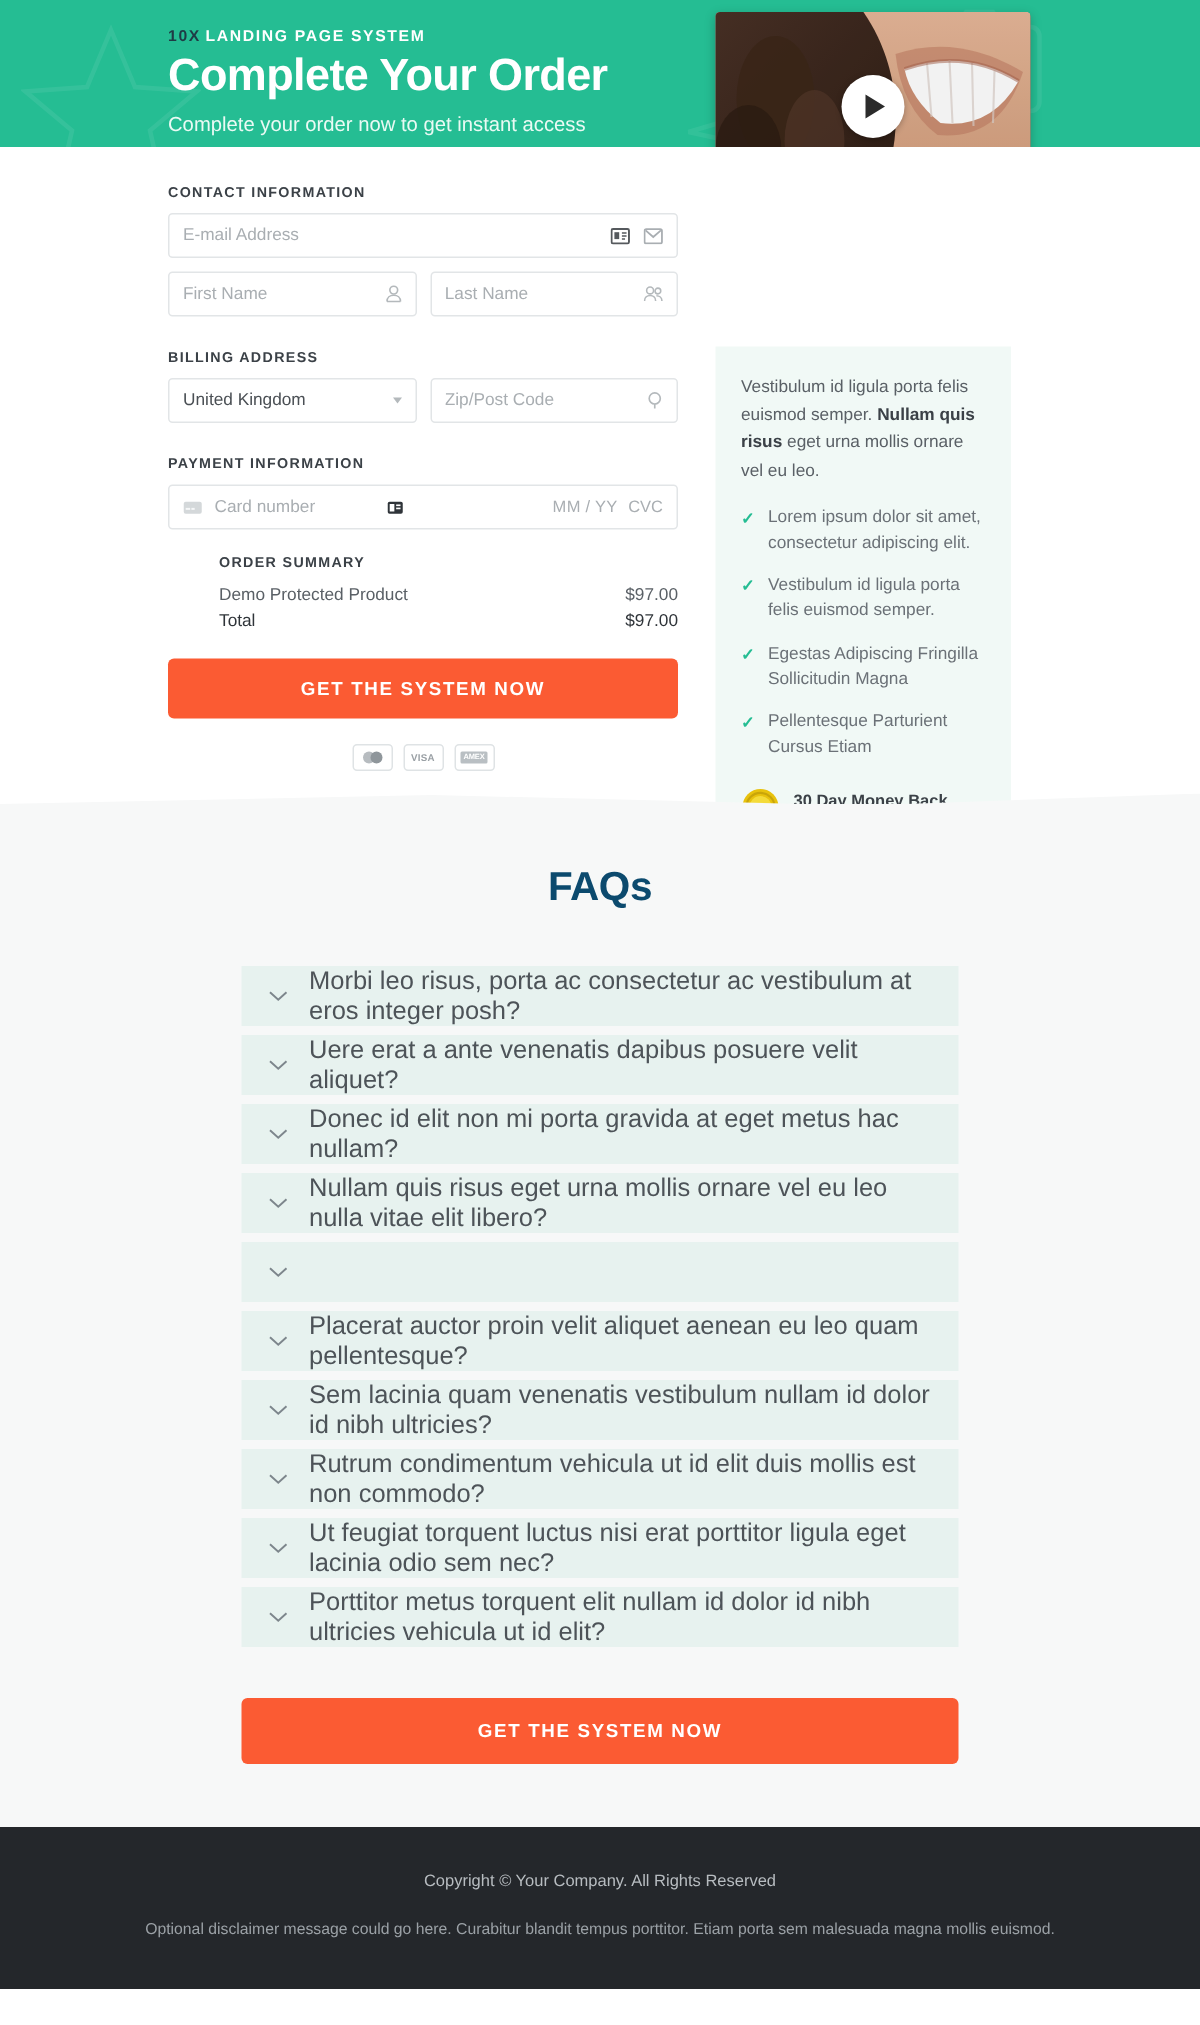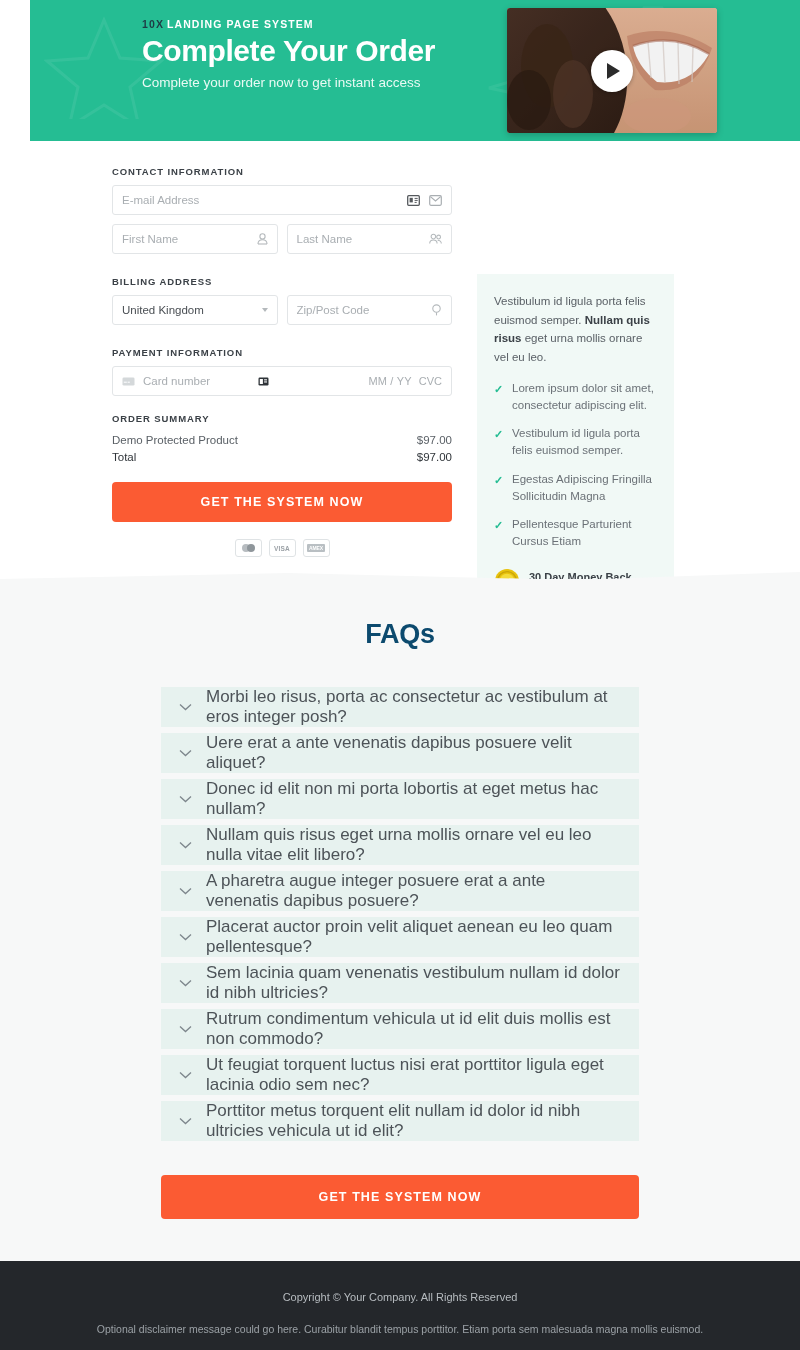--- a/index.html
+++ b/index.html
@@ -9,23 +9,22 @@
     background: #ffffff;
     color: #4a4f54;
     -webkit-font-smoothing: antialiased;
   }
   .page { width: 800px; position: relative; overflow: hidden; }
 
   
   .hero {
     position: relative;
     background: #25bd93;
-    height: 141px;
+    height: 98px;
     overflow: visible;
-    margin-left: 30px;
   }
   .hero-wm { position: absolute; opacity: .07; pointer-events: none; }
   .wm-star { left: 14px; top: 14px; }
   .wm-cam  { right: 104px; top: 4px; }
   .wm-plane{ left: 455px; top: 58px; opacity:.06; }
   .hero-inner {
     position: relative;
     width: 800px;
     padding: 18px 0 0 112px;
   }
@@ -115,21 +114,21 @@
 
   .card-field { position: relative; }
   .card-field .cardglyph { margin-right: 8px; display:flex; }
   .card-field .midicon { margin: 0 0 0 48px; display:flex; }
   .card-field .mmyy {
     margin-left: auto; font-size: 11px; color: #a9aeb2; letter-spacing: .2px;
   }
   .card-field .cvc { font-size: 11px; color: #a9aeb2; margin-left: 7px; }
 
   
-  .summary { margin-top: 17px; }
+  .summary { margin-top: 17px; margin-left: 34px; }
   .sum-row {
     display: flex; justify-content: space-between;
     font-size: 11.5px; color: #5a6066;
     padding: 2px 0 3px 0;
   }
   .sum-row.total { font-weight: 400; color: #2f3439; }
 
   .cta {
     display: block; width: 340px; height: 40px;
     background: #fb5b33; border: none; border-radius: 4px;
@@ -453,37 +452,36 @@
             </svg>
           </span>
         <span class="faq-q">Uere erat a ante venenatis dapibus posuere velit aliquet?</span>
       </div>
       <div class="faq-item">
         <span class="faq-chev">
             <svg width="13" height="8" viewBox="0 0 13 8">
               <path d="M1 1.5 L6.5 6.5 L12 1.5" fill="none" stroke="#7d868c" stroke-width="1.3"></path>
             </svg>
           </span>
-        <span class="faq-q">Donec id elit non mi porta lobortis at eget metus hac nullam?</span>
+        <span class="faq-q">Donec id elit non mi porta gravida at eget metus hac nullam?</span>
       </div>
       <div class="faq-item">
         <span class="faq-chev">
             <svg width="13" height="8" viewBox="0 0 13 8">
               <path d="M1 1.5 L6.5 6.5 L12 1.5" fill="none" stroke="#7d868c" stroke-width="1.3"></path>
             </svg>
           </span>
         <span class="faq-q">Nullam quis risus eget urna mollis ornare vel eu leo nulla vitae elit libero?</span>
       </div>
       <div class="faq-item">
         <span class="faq-chev">
             <svg width="13" height="8" viewBox="0 0 13 8">
               <path d="M1 1.5 L6.5 6.5 L12 1.5" fill="none" stroke="#7d868c" stroke-width="1.3"></path>
             </svg>
           </span>
-        <span class="faq-q">A pharetra augue integer posuere erat a ante venenatis dapibus posuere?</span>
       </div>
       <div class="faq-item">
         <span class="faq-chev">
             <svg width="13" height="8" viewBox="0 0 13 8">
               <path d="M1 1.5 L6.5 6.5 L12 1.5" fill="none" stroke="#7d868c" stroke-width="1.3"></path>
             </svg>
           </span>
         <span class="faq-q">Placerat auctor proin velit aliquet aenean eu leo quam pellentesque?</span>
       </div>
       <div class="faq-item">

